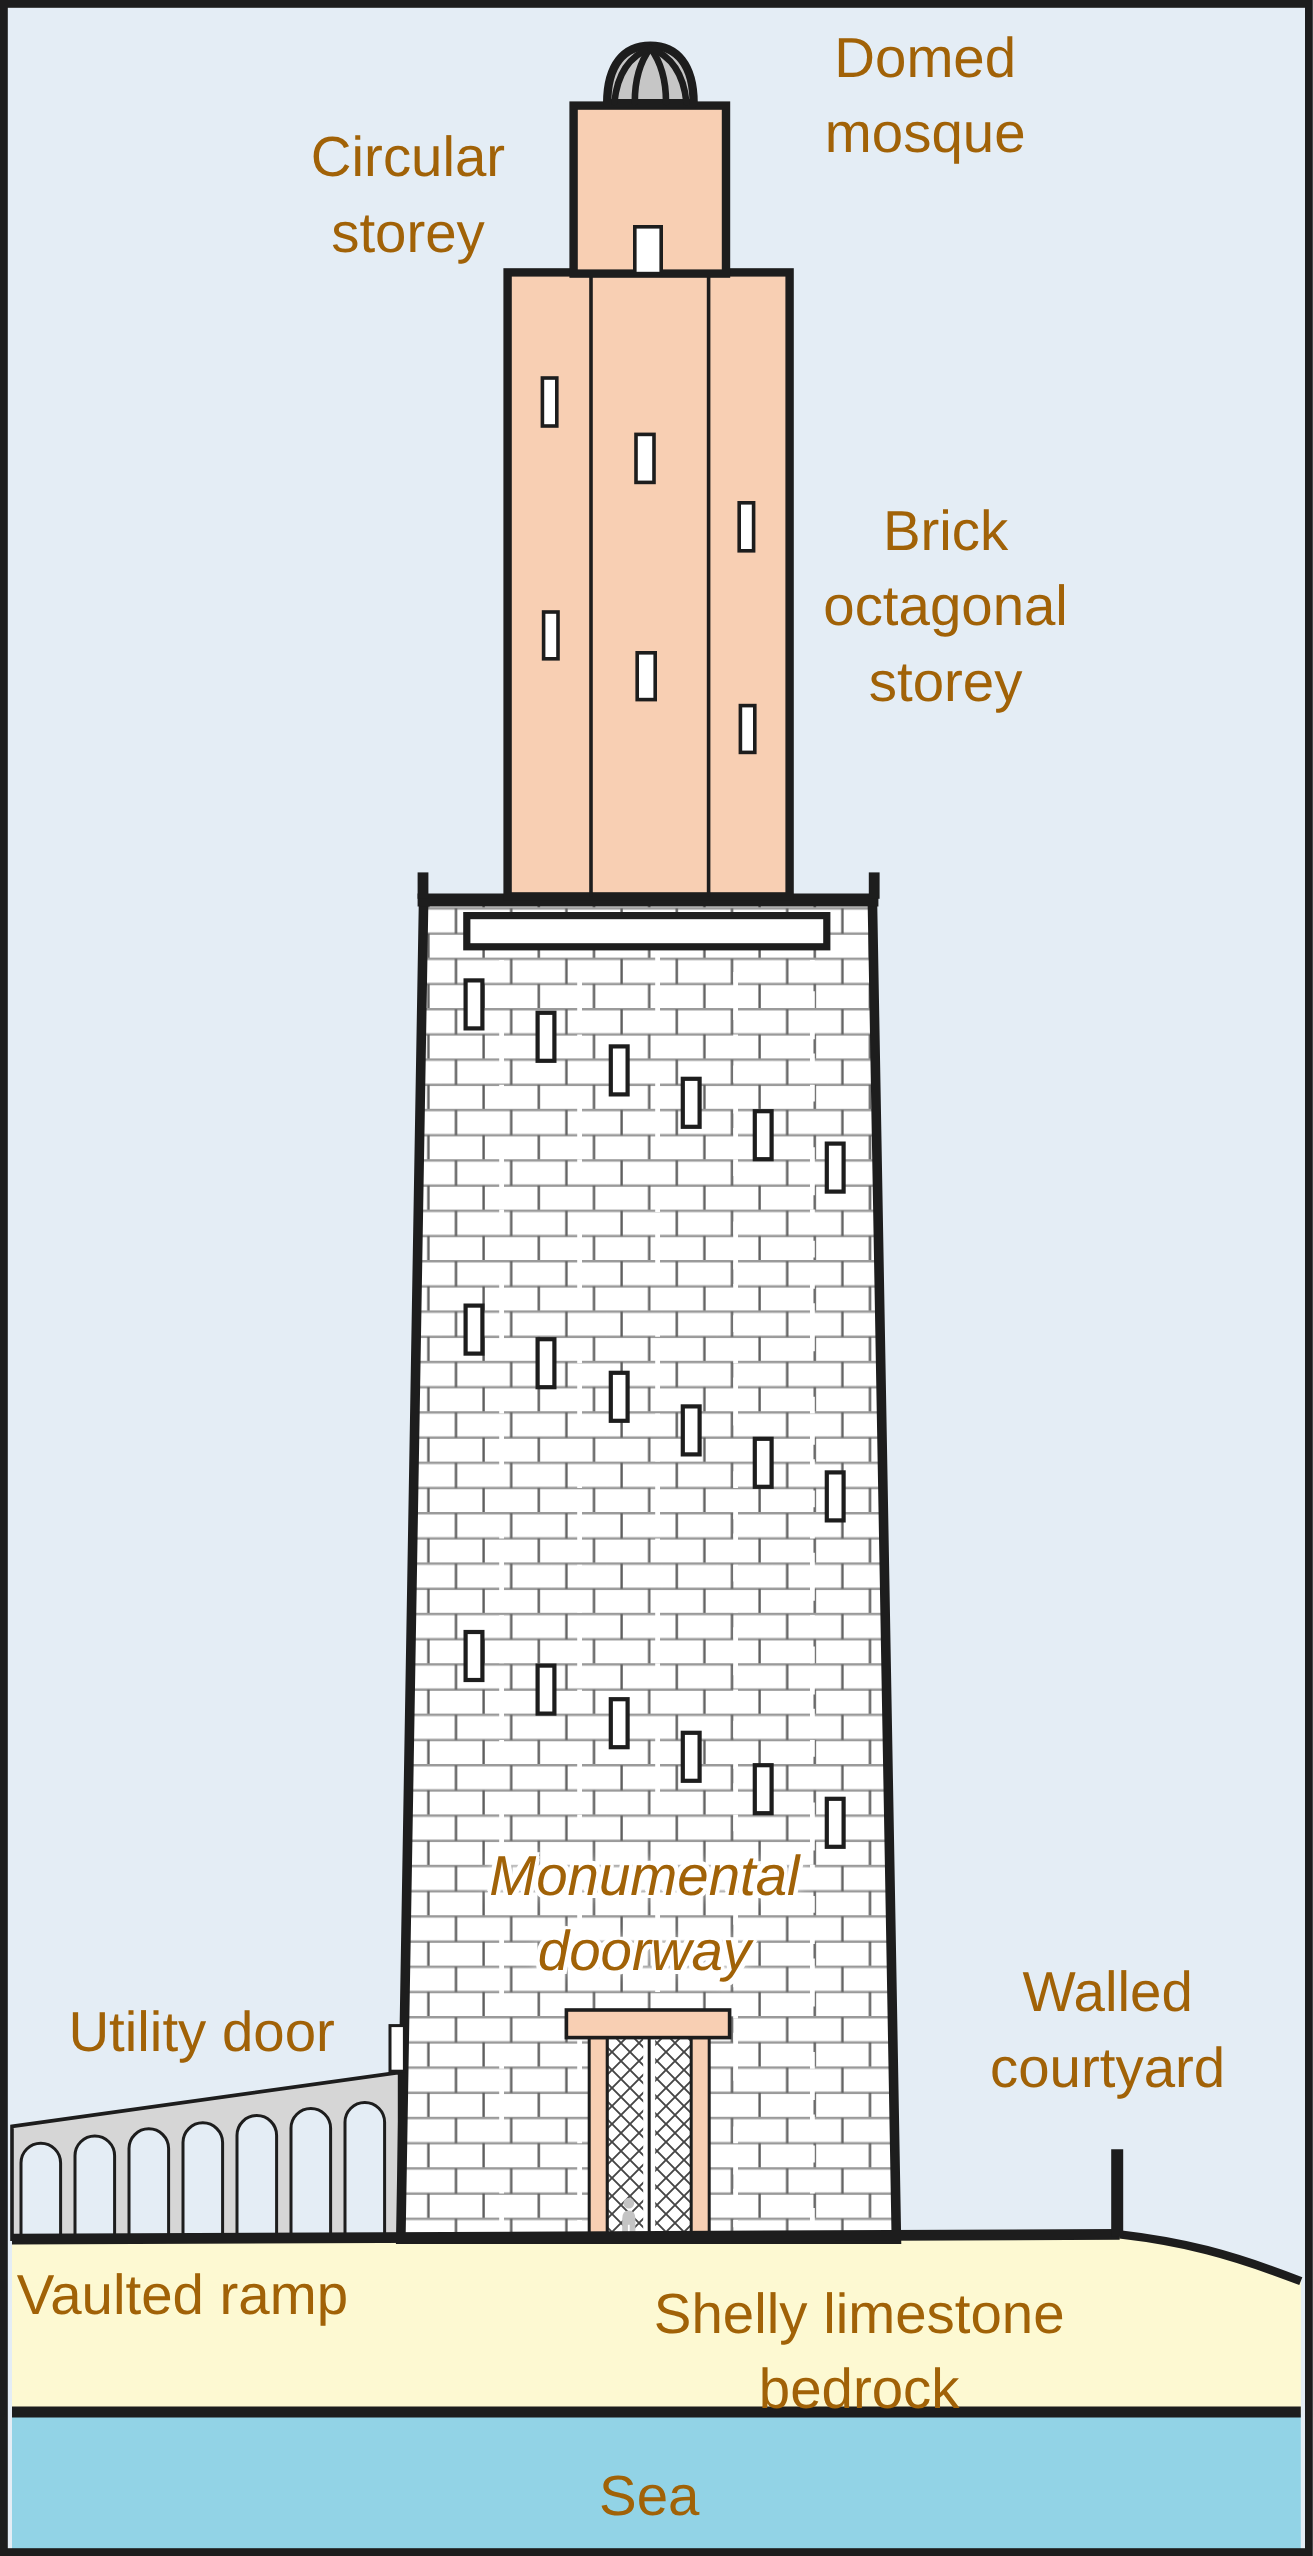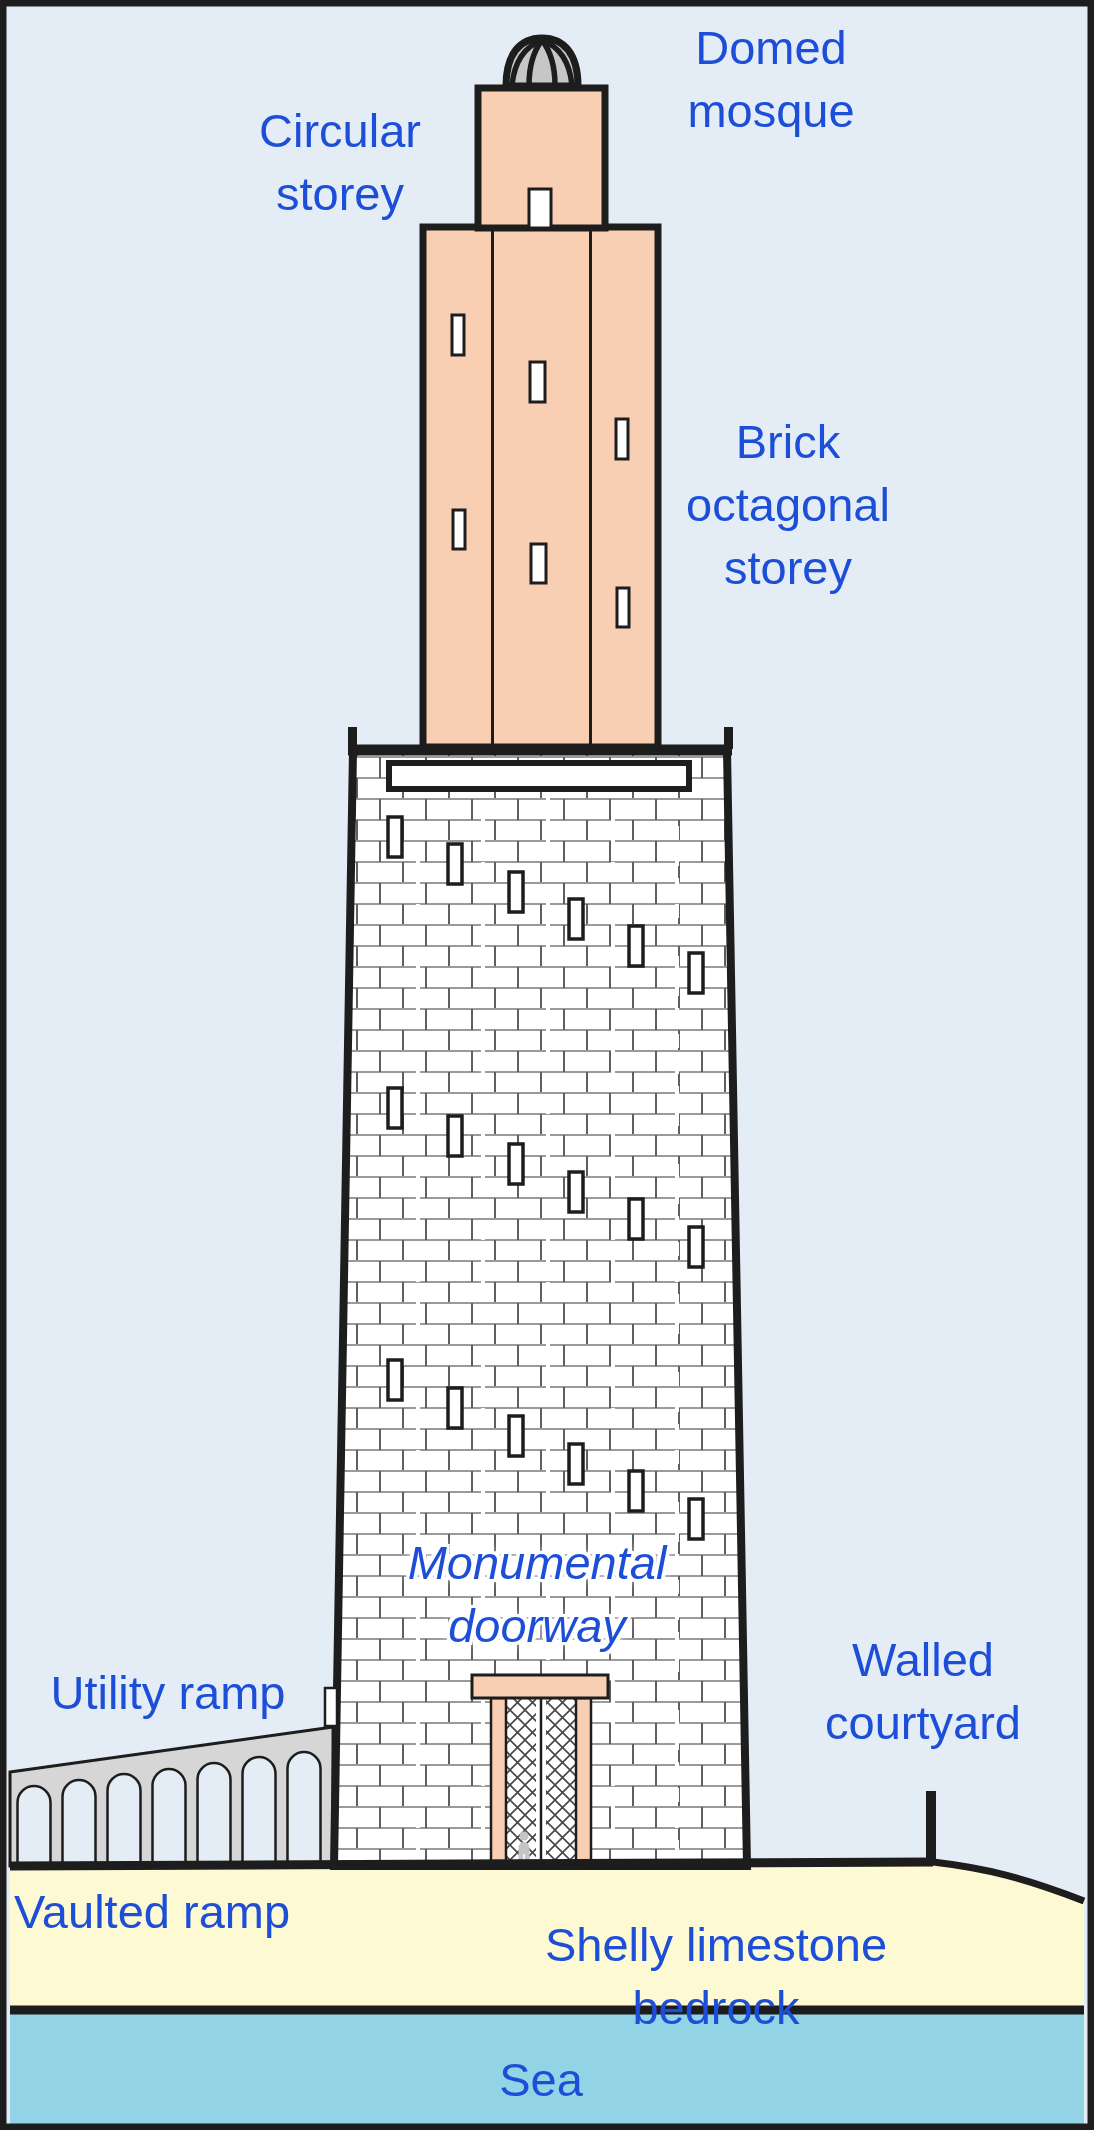--- a/index.html
+++ b/index.html
@@ -7,21 +7,21 @@
     position:relative;
     width:1094px;height:2130px;
     overflow:hidden;
     font-family:"Liberation Sans", sans-serif;
   }
   #scene{position:absolute;left:0;top:0;}
   .lbl{
     position:absolute;
     font-size:47px;
     line-height:63px;
-    color:#1d4ed8;
+    color:#a16207;
     white-space:pre-line;
     z-index:5;
   }
   .center{transform:translateX(-50%);text-align:center;}
   .halo{
     text-shadow:
       -3px -3px 0 #fff, 3px -3px 0 #fff, -3px 3px 0 #fff, 3px 3px 0 #fff,
       0 -3px 0 #fff, 0 3px 0 #fff, -3px 0 0 #fff, 3px 0 0 #fff,
       0 0 10px #fff, 0 0 14px #fff;
     font-style: italic;
@@ -160,19 +160,19 @@
 
   <div class="lbl center" style="left:771px;top:16px;">Domed
 mosque</div>
   <div class="lbl center" style="left:340px;top:99px;">Circular
 storey</div>
   <div class="lbl center" style="left:788px;top:410px;">Brick
 octagonal
 storey</div>
   <div class="lbl center halo" style="left:537px;top:1531px;">Monumental
 doorway</div>
-  <div class="lbl center" style="left:168px;top:1661px;">Utility ramp</div>
+  <div class="lbl center" style="left:168px;top:1661px;">Utility door</div>
   <div class="lbl center" style="left:923px;top:1628px;">Walled
 courtyard</div>
   <div class="lbl" style="left:14px;top:1880px;">Vaulted ramp</div>
-  <div class="lbl center" style="left:716px;top:1896px;margin-top:17px;">Shelly limestone bedrock</div>
+  <div class="lbl center" style="left:716px;top:1896px;">Shelly limestone bedrock</div>
   <div class="lbl center" style="left:541px;top:2048px;text-align:right;">Sea</div>
 </div>
 
 </body></html>

